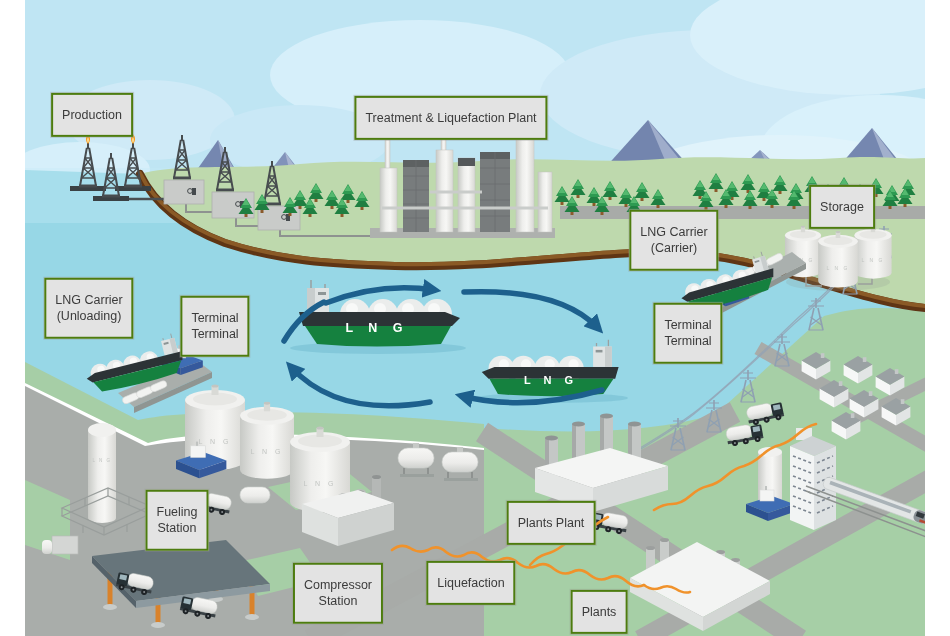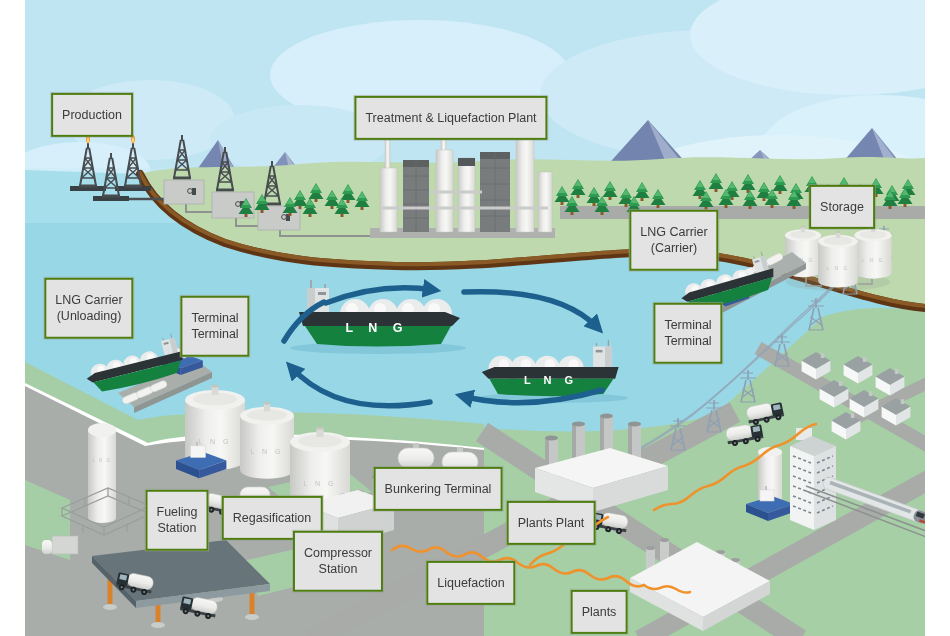--- a/index.html
+++ b/index.html
@@ -551,26 +551,24 @@
   <span>(Unloading)</span>
 </div>
 <div class="lbl" style="left:215px;top:326px">
   <span>Terminal</span>
   <span>Terminal</span>
 </div>
 <div class="lbl" style="left:688px;top:333px">
   <span>Terminal</span>
   <span>Terminal</span>
 </div>
-<div class="lbl" style="left:272px;top:518px">Regasification</div>
-<div class="lbl" style="left:438px;top:489px">Bunkering Terminal</div>
 <div class="lbl" style="left:177px;top:520px">
   <span>Fueling</span>
   <span>Station</span>
 </div>
-<div class="lbl" style="left:338px;top:561px">
+<div class="lbl" style="left:338px;top:593px">
   <span>Compressor</span>
   <span>Station</span>
 </div>
 <div class="lbl" style="left:551px;top:523px">Plants Plant</div>
 <div class="lbl" style="left:471px;top:583px">Liquefaction</div>
 <div class="lbl" style="left:599px;top:612px">Plants</div>
 </div>
 
 </body></html>

